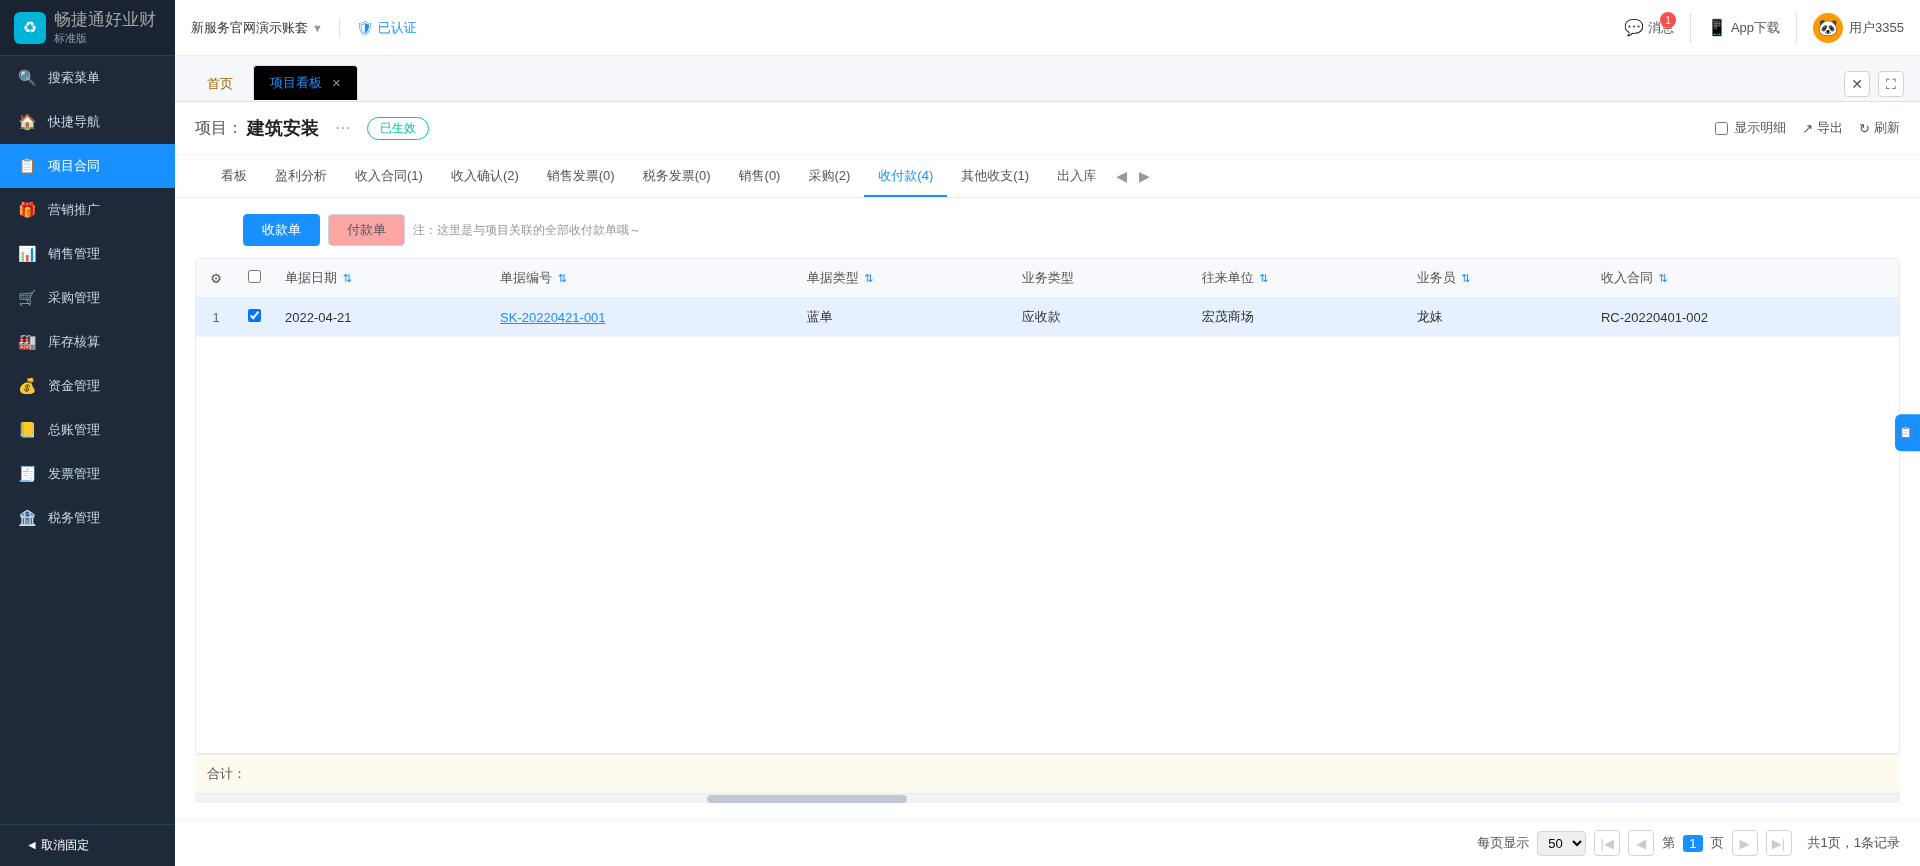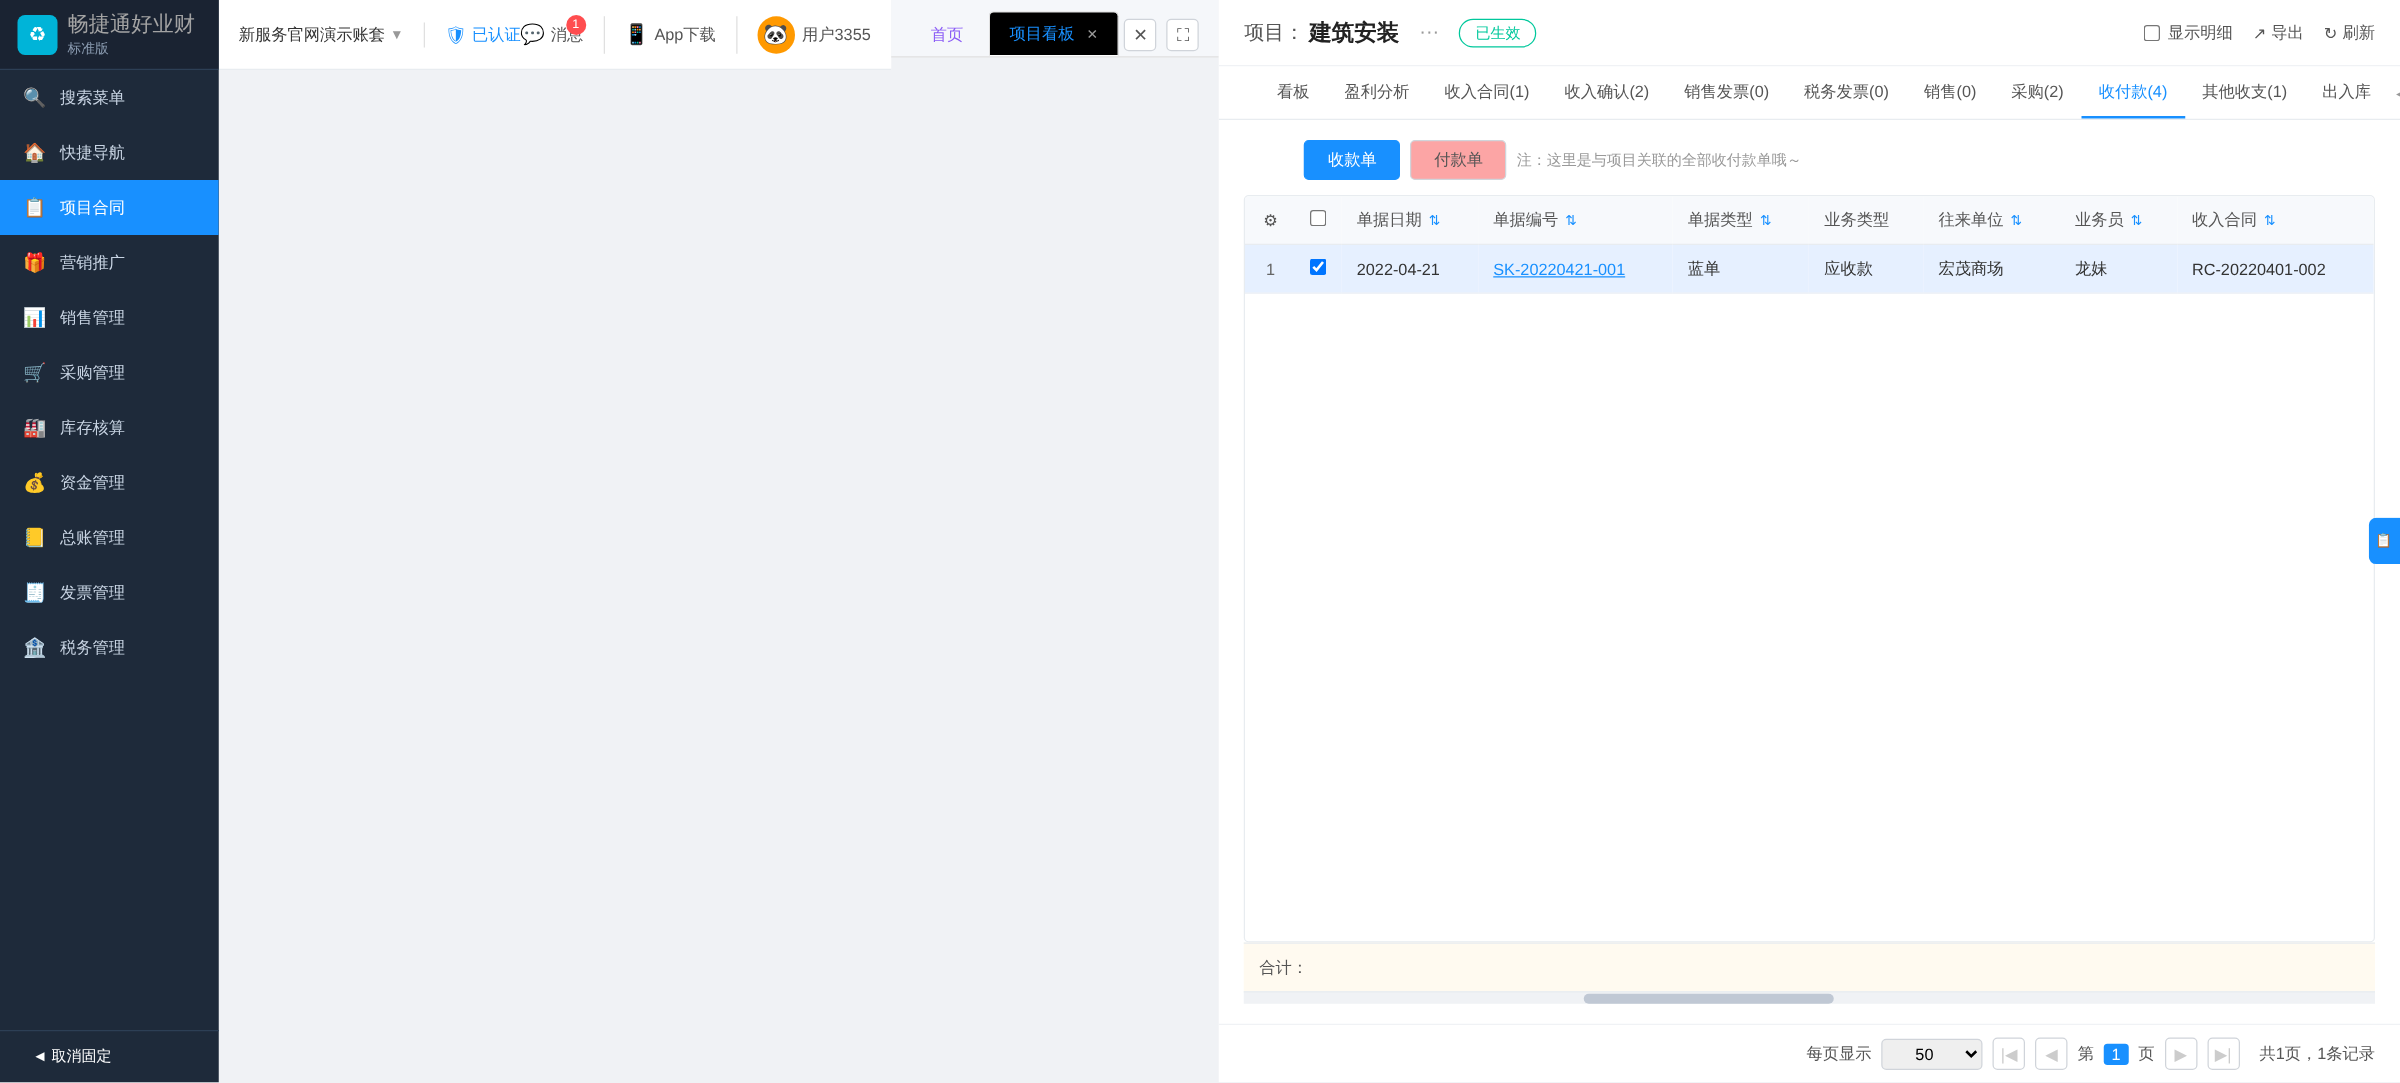--- a/index.html
+++ b/index.html
@@ -60,21 +60,21 @@
       display: flex;
       align-items: center;
       font-size: 12px;
       border-top: 1px solid #2d3f55;
     }
 
     
     .main {
       flex: 1;
       display: flex;
-      flex-direction: row;
+      flex-direction: column;
       height: 100%;
       overflow: hidden;
     }
 
     
     .topbar {
       height: 56px;
       background: white;
       display: flex;
       align-items: center;
@@ -155,21 +155,21 @@
       background: #f5f7fa;
       border-bottom: 1px solid #e0e0e0;
       display: flex;
       align-items: flex-end;
       padding: 0 16px;
       flex-shrink: 0;
     }
     .tabbar-tab {
       padding: 8px 16px;
       cursor: pointer;
-      color: #8b5cf6;
+      color: #a16207;
       font-size: 13px;
       border-radius: 4px 4px 0 0;
       margin-right: 4px;
       position: relative;
     }
     .tabbar-tab.active {
       background: #000000;
       color: #1890ff;
       border: 1px solid #e0e0e0;
       border-bottom: 1px solid white;
@@ -405,21 +405,21 @@
       padding: 10px 20px;
       background: white;
       border-top: 1px solid #f0f2f5;
       flex-shrink: 0;
       gap: 8px;
     }
     .pagination-label { color: #555; font-size: 13px; }
     .pagination-select {
       border: 1px solid #d0d4da;
       border-radius: 4px;
-      padding: 3px 22px;
+      padding: 3px 6px;
       font-size: 13px;
       cursor: pointer;
     }
     .pagination-btn {
       width: 26px;
       height: 26px;
       border: 1px solid #d0d4da;
       border-radius: 4px;
       background: white;
       cursor: pointer;

